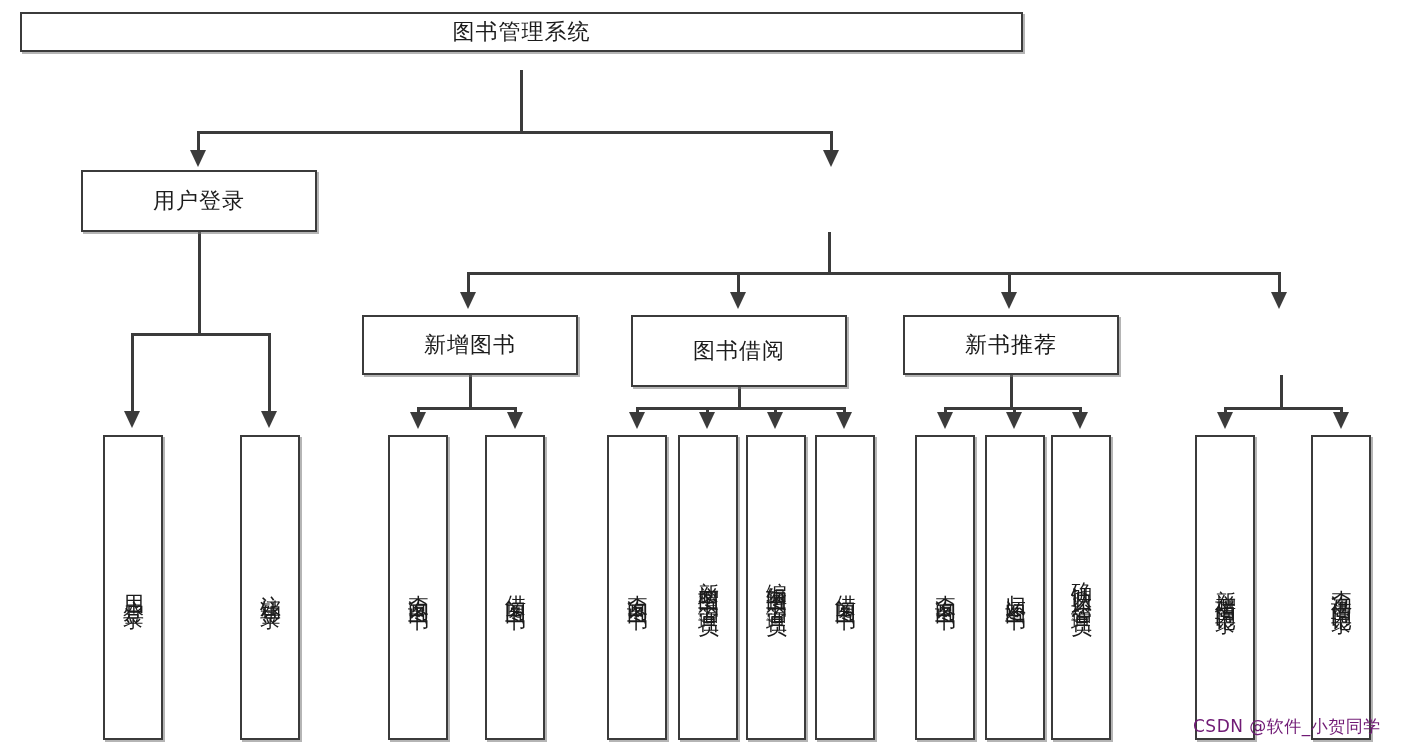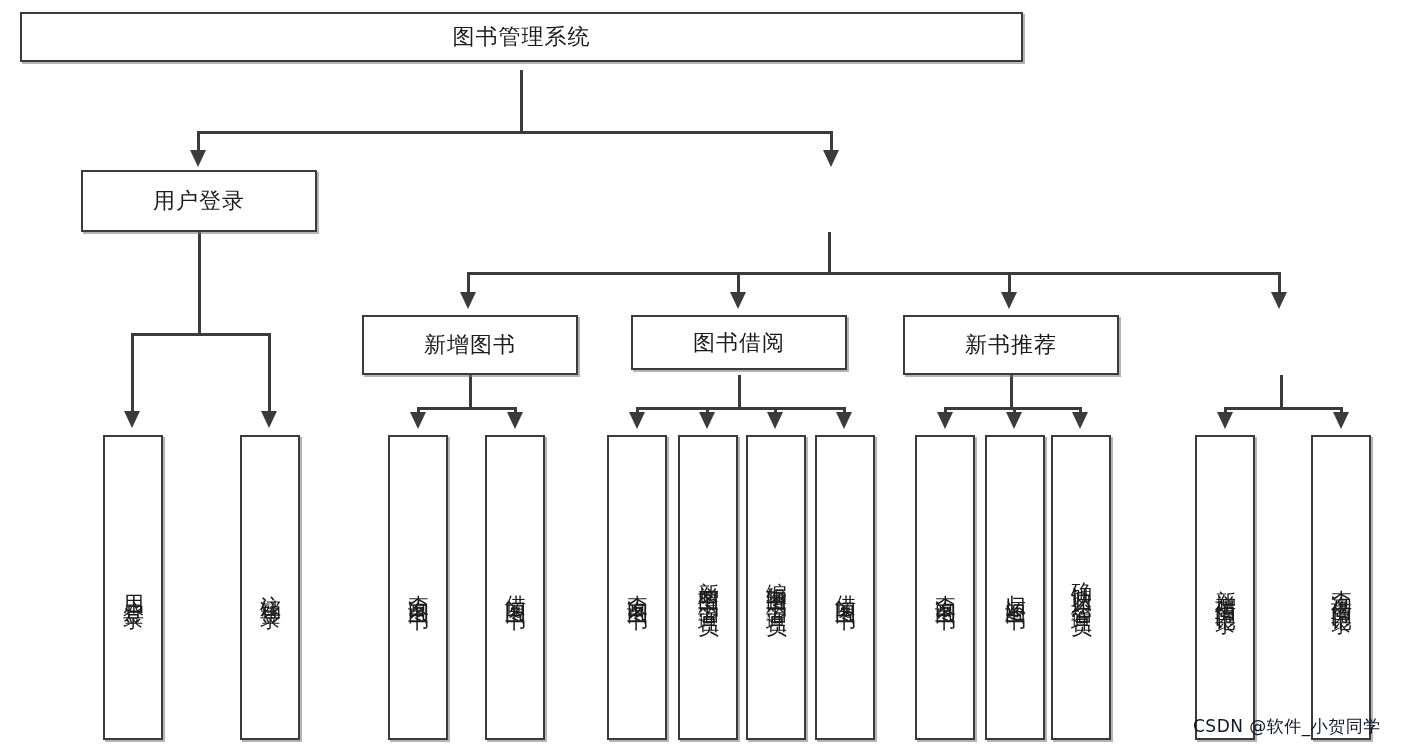--- a/index.html
+++ b/index.html
@@ -63,21 +63,21 @@
     width:0;height:0;
     border-left:8px solid transparent;
     border-right:8px solid transparent;
     border-top:17px solid #3b3b3b;
   }
 
   
   .watermark{
     position:absolute;
     font-size:17px;
-    color:#0f172a;
+    color:#701a75;
     white-space:nowrap;
     letter-spacing:.5px;
   }
 </style>
 </head>
 <body>
 
 <div id="canvas">
 
   <div class="vline" style="left:520px;top:70px;height:62px;"></div>
@@ -132,32 +132,32 @@
   <div class="vline" style="left:1079px;top:407px;height:8px;"></div>
   <div class="arrow" style="left:1072px;top:412px;"></div>
 
   <div class="vline" style="left:1280px;top:375px;height:34px;"></div>
   <div class="hline" style="left:1224px;top:407px;width:118px;"></div>
   <div class="vline" style="left:1224px;top:407px;height:8px;"></div>
   <div class="arrow" style="left:1217px;top:412px;"></div>
   <div class="vline" style="left:1340px;top:407px;height:8px;"></div>
   <div class="arrow" style="left:1333px;top:412px;"></div>
 
-  <div class="node" style="left:20px;top:12px;width:1003px;height:50px;">
+  <div class="node" style="left:20px;top:12px;width:1003px;height:40px;">
     <span class="lbl">图书管理系统</span>
   </div>
 
   <div class="node" style="left:81px;top:170px;width:236px;height:62px;">
     <span class="lbl">用户登录</span>
   </div>
 
   <div class="node" style="left:362px;top:315px;width:216px;height:60px;">
     <span class="lbl">新增图书</span>
   </div>
-  <div class="node" style="left:631px;top:315px;width:216px;height:55px;">
+  <div class="node" style="left:631px;top:315px;width:216px;height:72px;">
     <span class="lbl">图书借阅</span>
   </div>
   <div class="node" style="left:903px;top:315px;width:216px;height:60px;">
     <span class="lbl">新书推荐</span>
   </div>
 
   <div class="node leaf" style="left:103px;top:435px;width:60px;height:305px;">
     <span class="lbl">用户登录</span>
   </div>
   <div class="node leaf" style="left:240px;top:435px;width:60px;height:305px;">

